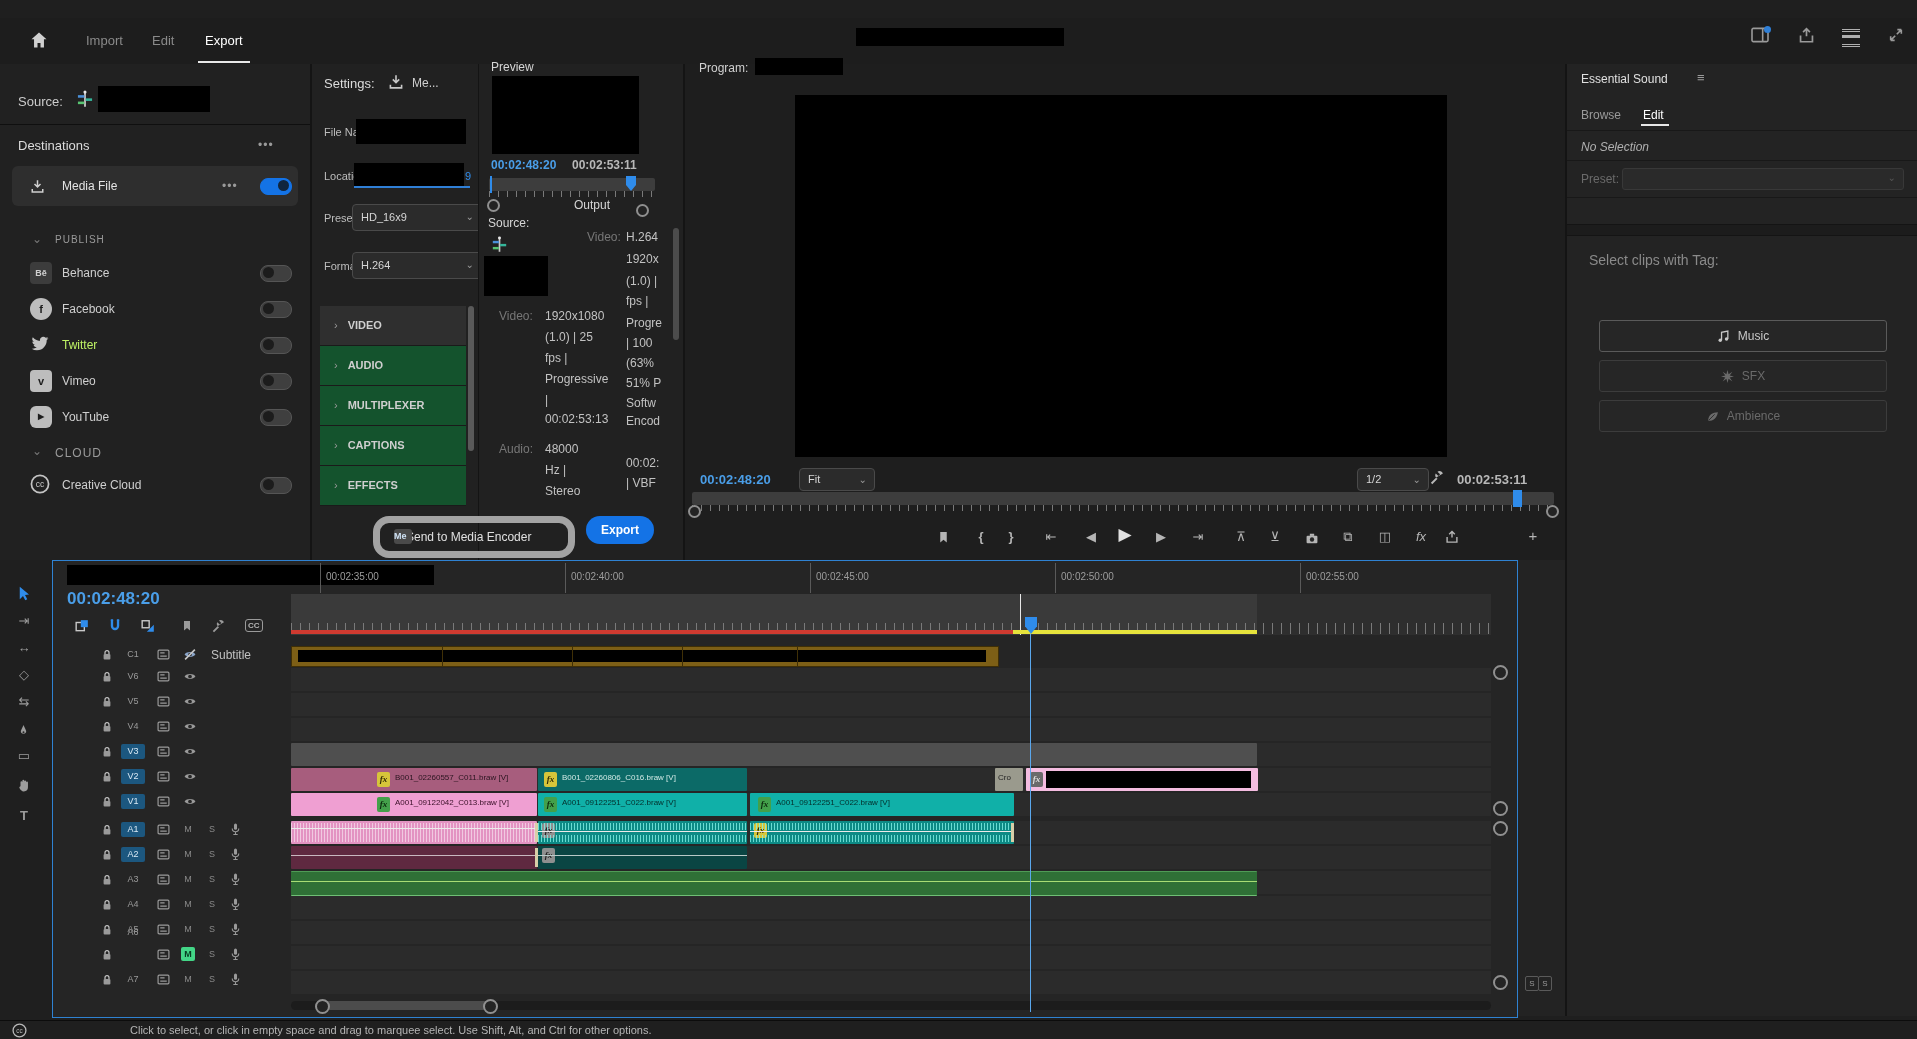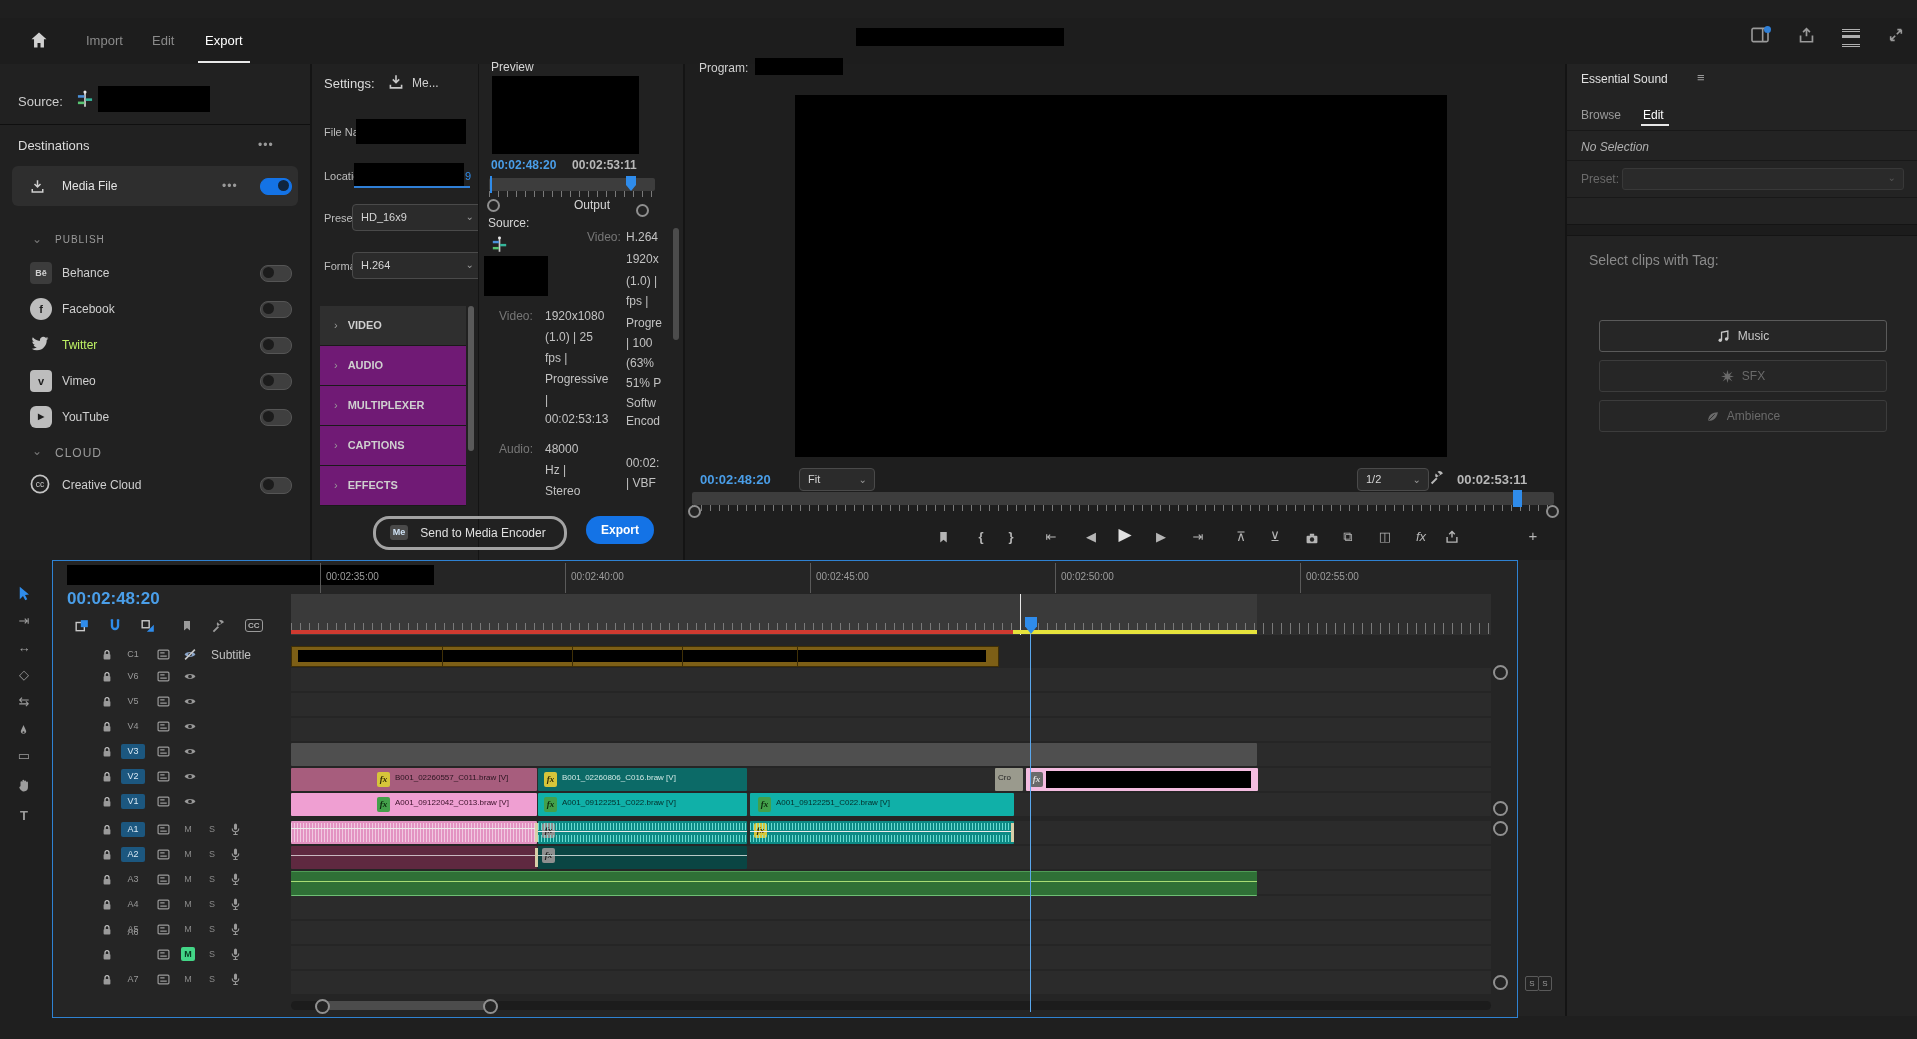--- a/index.html
+++ b/index.html
@@ -21,26 +21,26 @@
   .tog{position:absolute;width:30px;height:15px;border-radius:8px;background:#3f3f3f;border:1px solid #555;}
   .tog .knob{position:absolute;top:1px;left:2px;width:11px;height:11px;border-radius:50%;background:#1c1c1c;}
   .tog.on{background:#1473e6;border-color:#1473e6;}
   .tog.on .knob{left:auto;right:2px;background:#10253d;}
   .dest-icon{position:absolute;left:30px;width:22px;height:22px;border-radius:4px;background:#bdbdbd;color:#1d1d1d;
              font-weight:bold;text-align:center;line-height:22px;font-size:11px;}
   
   .dd{position:absolute;background:#2b2b2b;border:1px solid #4a4a4a;border-radius:4px;color:#d6d6d6;
       font-size:11px;line-height:24px;padding-left:8px;}
   .dd .chev{position:absolute;right:7px;top:0;color:#9a9a9a;font-size:10px;}
-  .section-row{position:absolute;left:318px;width:146px;height:39px;background:#701a75;border-bottom:1px solid #1a1a1a;
+  .section-row{position:absolute;left:318px;width:146px;height:39px;background:#14532d;border-bottom:1px solid #1a1a1a;
                color:#cfcfcf;font-size:11px;font-weight:bold;line-height:39px;}
   .section-row .chev{display:inline-block;margin:0 10px 0 14px;color:#9a9a9a;font-weight:normal;}
   
-  .pillbtn{position:absolute;border:3px solid #a3a3a3;border-radius:16px;color:#e0e0e0;font-size:12px;
-           text-align:center;background:transparent;}
+  .pillbtn{position:absolute;border:7px solid #a3a3a3;border-radius:16px;color:#e0e0e0;font-size:12px;
+           text-align:left;background:transparent;}
   .bluebtn{position:absolute;border-radius:16px;background:#1473e6;color:#fff;font-size:12px;font-weight:bold;text-align:center;}
   .tcblue{color:#4a9ee8;font-weight:bold;}
   .tcwhite{color:#b8b8b8;font-weight:bold;}
   
   .scrub{position:absolute;background:#3d3d3d;border-radius:2px;}
   .ticks{position:absolute;background-image:repeating-linear-gradient(90deg,#7a7a7a 0 1px,transparent 1px 9px);}
   .knob-c{position:absolute;width:9px;height:9px;border-radius:50%;border:2px solid #8f8f8f;background:#232323;}
   
   #timeline{position:absolute;left:52px;top:560px;width:1464px;height:456px;background:#252525;border:1px solid #2f82d2;}
   .lane{position:absolute;left:238px;width:1200px;background:#2b2b2b;}
@@ -780,14 +780,20 @@
           <use href="#i-burst"></use>
         </svg><span>SFX</span>
     </div>
     <div class="esbtn dis" style="left:32px;top:336px;width:286px">
       <svg class="ic" style="width:13px;height:13px;fill:#6a6a6a;margin-right:8px">
           <use href="#i-leaf"></use>
         </svg><span>Ambience</span>
     </div>
   </div>
 
+  <div class="abs" style="left:0;top:1020px;width:1917px;height:19px;background:#1f1f1f;border-top:1px solid #0c0c0c">
+    <svg class="ic abs" style="left:12px;top:2px;width:15px;height:15px;color:#b8b8b8">
+        <use href="#i-cclogo"></use>
+      </svg>
+    <span class="abs" style="left:130px;top:3px;font-size:11px;color:#b5b5b5">Click to select, or click in empty space and drag to marquee select. Use Shift, Alt, and Ctrl for other options.</span>
+  </div>
 
 </div>
 
 </body></html>

